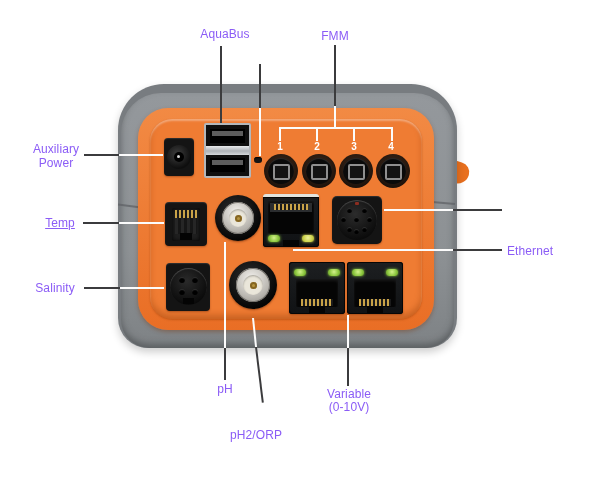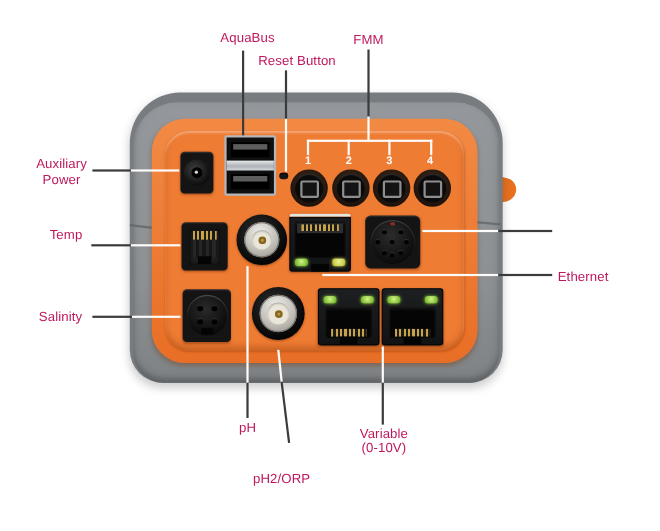--- a/index.html
+++ b/index.html
@@ -3,21 +3,21 @@
 <meta charset="utf-8">
 <style>
   html,body{margin:0;padding:0;background:#ffffff;}
   .canvas{
     position:relative;width:600px;height:483px;background:#ffffff;
     font-family:"Liberation Sans",sans-serif;overflow:hidden;
   }
   .abs{position:absolute;}
   
   .lbl{
-    position:absolute;font-size:12px;color:#be185d;line-height:14px;
+    position:absolute;font-size:12px;color:#8b5cf6;line-height:14px;
     letter-spacing:.1px;text-align:center;white-space:nowrap;
   }
   
   .ln{position:absolute;background:#3b3b3d;}
   .ln.w{background:#fcfcfc;}
   .h{height:2px;}
   .v{width:2px;}
   
   .shell{
     position:absolute;left:118px;top:84px;width:339px;height:264px;
@@ -236,29 +236,28 @@
   <div class="ln w v" style="left:224px;top:242px;height:106px;"></div>
   <div class="ln v" style="left:224px;top:348px;height:32px;"></div>
 
   <div class="ln w v" style="left:252px;top:318px;height:30px;transform:rotate(-6deg);transform-origin:top center;"></div>
   <div class="ln v" style="left:255px;top:347px;height:56px;transform:rotate(-7deg);transform-origin:top center;"></div>
 
   <div class="ln w v" style="left:347px;top:315px;height:33px;"></div>
   <div class="ln v" style="left:347px;top:348px;height:38px;"></div>
 
   <div class="lbl" style="left:190px;top:27px;width:70px;">AquaBus</div>
-  <div class="lbl" style="left:225px;top:48px;width:90px;">Reset Button</div>
   <div class="lbl" style="left:305px;top:29px;width:60px;">FMM</div>
 
   <div class="lbl" style="left:21px;top:142px;width:70px;">
     <span style="display:block;text-align:center;">Auxiliary</span>
     <span style="display:block;">Power</span>
   </div>
 
-  <div class="lbl" style="left:25px;top:206px;width:70px;">Temp</div>
+  <div class="lbl" style="left:25px;top:216px;width:70px;text-decoration:underline;">Temp</div>
   <div class="lbl" style="left:20px;top:281px;width:70px;">Salinity</div>
 
 
   <div class="lbl" style="left:507px;top:244px;">Ethernet</div>
   <div class="lbl" style="left:195px;top:382px;width:60px;">pH</div>
   <div class="lbl" style="left:221px;top:428px;width:70px;">pH2/ORP</div>
 
   <div class="lbl" style="left:289px;top:388px;width:120px;line-height:12.5px;">
     <span style="display:block;">Variable</span>
     <span style="display:block;">(0-10V)</span>

